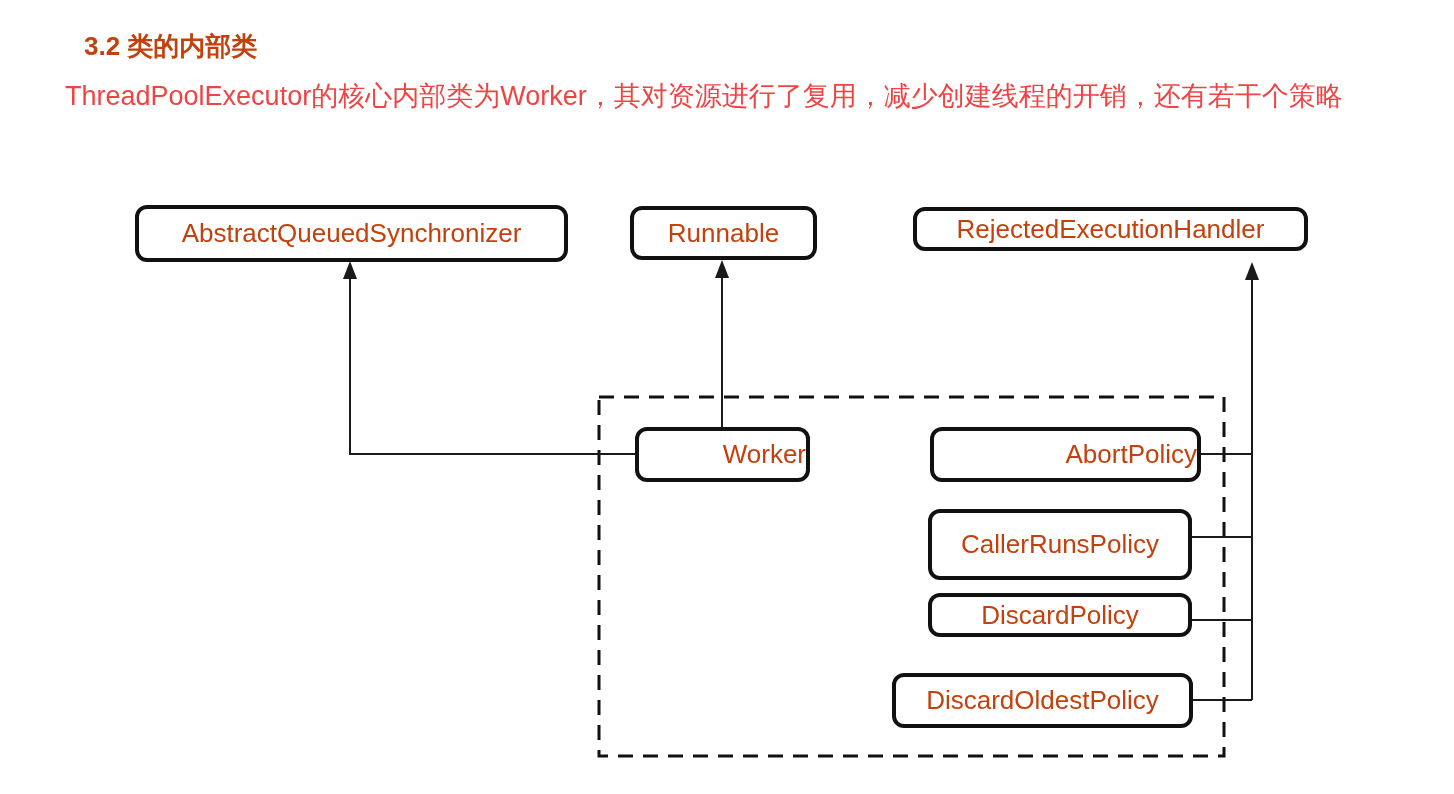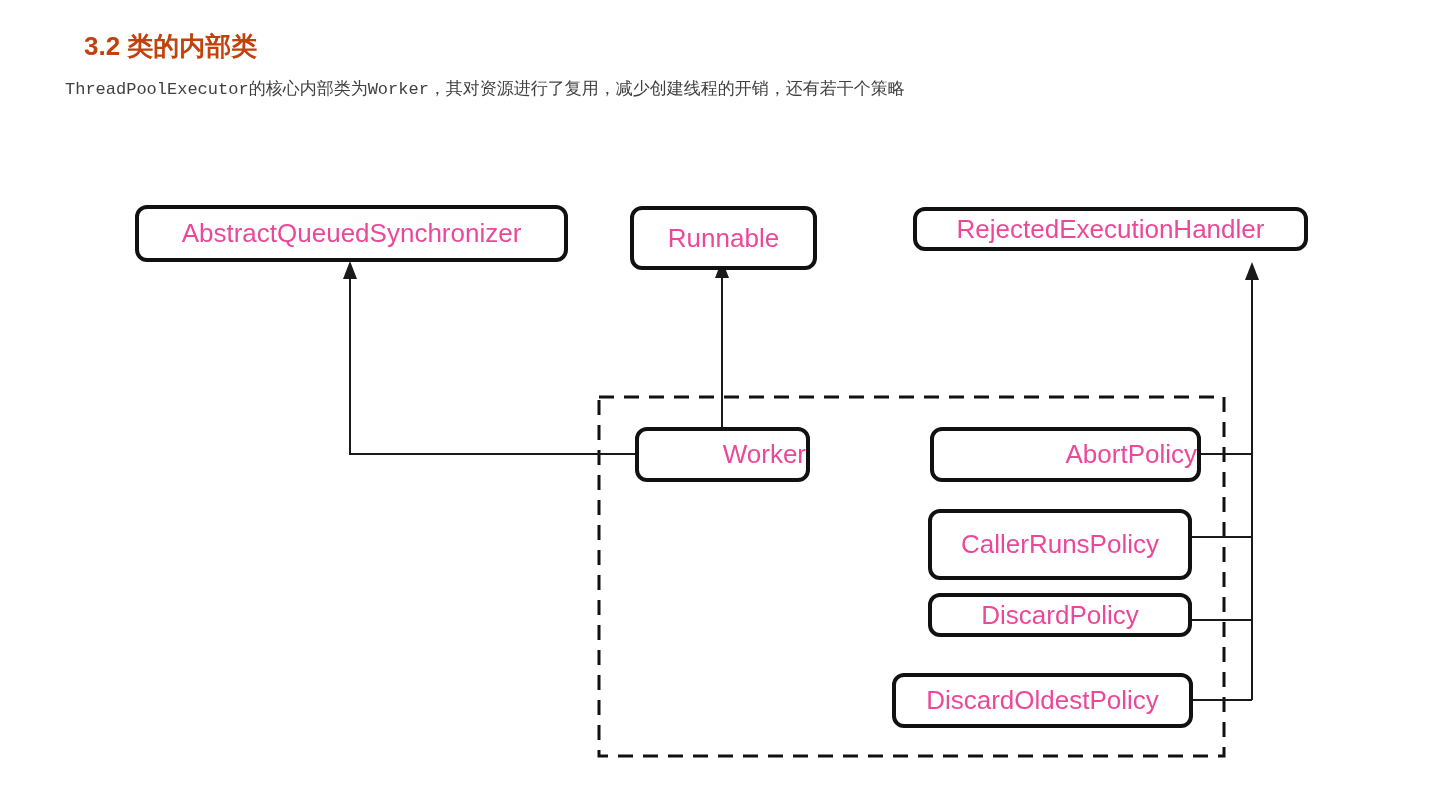--- a/index.html
+++ b/index.html
@@ -17,44 +17,43 @@
     top: 13px;
     margin: 16px;
     font-size: 26px;
     font-weight: 700;
     color: #c2410c;
     white-space: nowrap;
   }
   .para-line {
     position: absolute;
     margin: 0;
-    font-size: 17px;
+    font-size: 27px;
     line-height: 1.2;
-    color: #404040;
+    color: #ef4444;
     white-space: nowrap;
-    font-family: Liberation Mono, monospace;
   }
   .para-line.l1 { left: 65px; top: 80px; }
   .para-line.l2 { left: 3px;  top: 127px; }
 
   .diagram-layer { position: absolute; left: 0; top: 0; width: 1454px; height: 794px; }
   svg.overlay { position: absolute; left: 0; top: 0; z-index: 1; }
 
   .node {
     position: absolute;
     z-index: 2;
     box-sizing: border-box;
     background: #ffffff;
     border: 4px solid #111111;
     border-radius: 12px;
     display: flex;
     align-items: center;
     justify-content: center;
     font-size: 26px;
-    color: #ec4899;
+    color: #c2410c;
     white-space: nowrap;
   }
 
   .watermark {
     position: absolute;
     right: 9px;
     top: 766px;
     z-index: 3;
     font-size: 16px;
     color: #e5e5e5;
@@ -89,21 +88,21 @@
       <path d="M1193 454 H1252" fill="none" stroke="#1a1a1a" stroke-width="2"></path>
       <path d="M1192 537 H1252" fill="none" stroke="#1a1a1a" stroke-width="2"></path>
       <path d="M1192 620 H1252" fill="none" stroke="#1a1a1a" stroke-width="2"></path>
       <path d="M1193 700 H1252" fill="none" stroke="#1a1a1a" stroke-width="2"></path>
     </svg>
 
     <div id="node-layer">
         <div class="node" style="left: 135px; top: 205px; width: 433px; height: 57px;">
           <span>AbstractQueuedSynchronizer</span>
         </div>
-        <div class="node" style="left: 630px; top: 206px; width: 187px; height: 64px;">
+        <div class="node" style="left: 630px; top: 206px; width: 187px; height: 54px;">
           <span>Runnable</span>
         </div>
         <div class="node" style="left: 913px; top: 207px; width: 395px; height: 44px;">
           <span>RejectedExecutionHandler</span>
         </div>
         <div class="node" style="left: 635px; top: 427px; width: 175px; height: 55px; justify-content: flex-end;">
           <span>Worker</span>
         </div>
         <div class="node" style="left: 930px; top: 427px; width: 271px; height: 55px; justify-content: flex-end;">
           <span>AbortPolicy</span>

